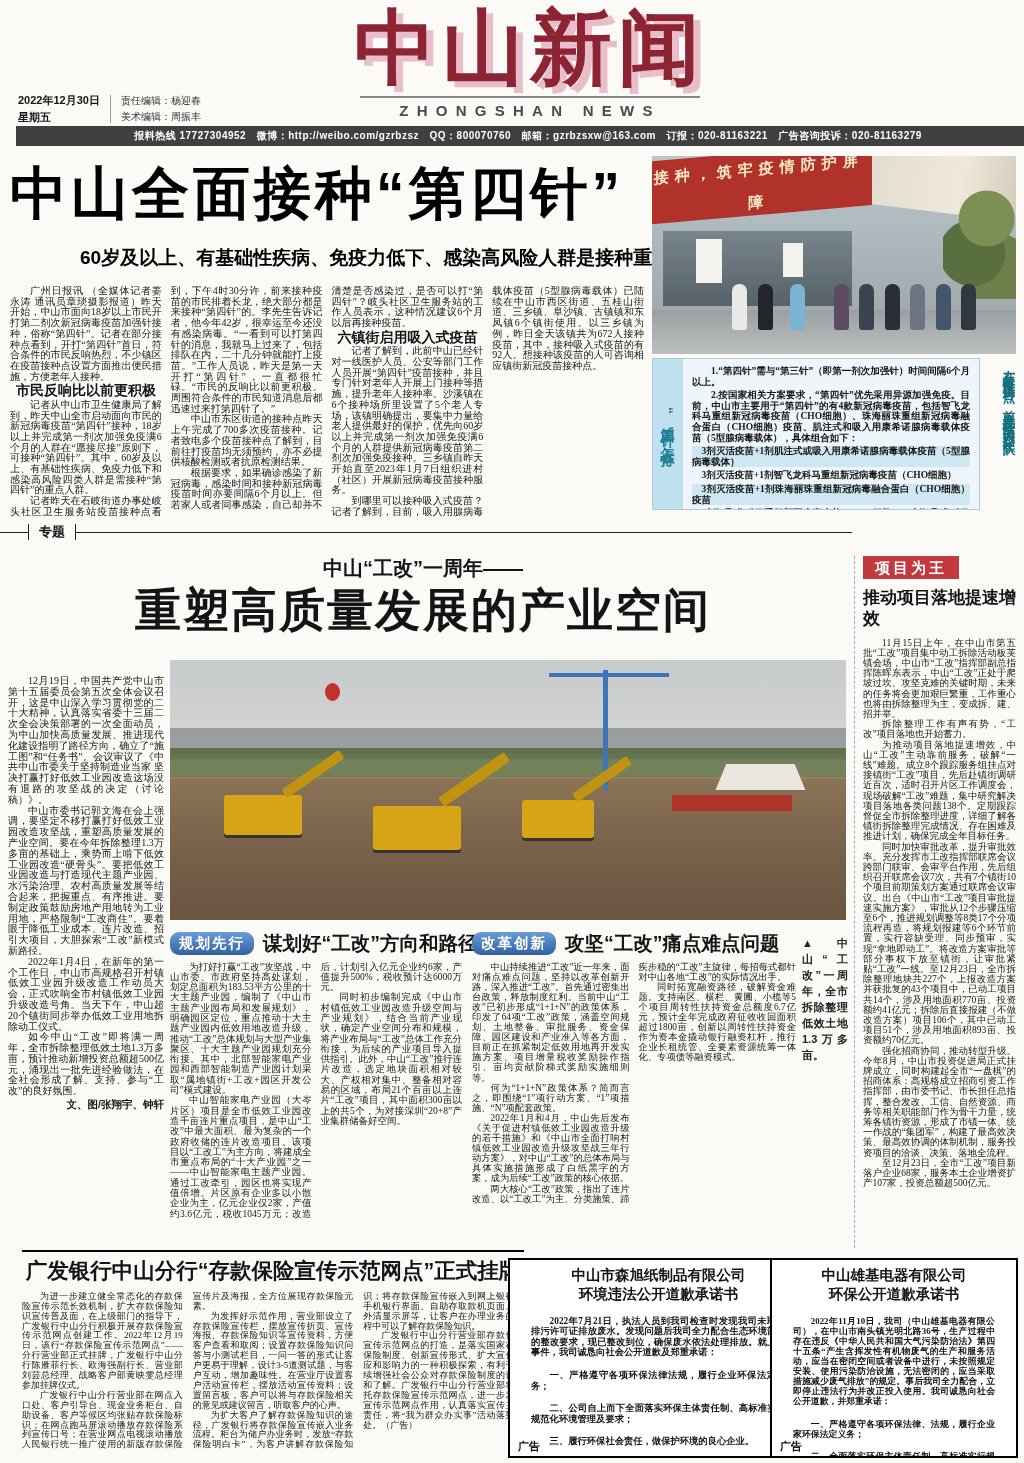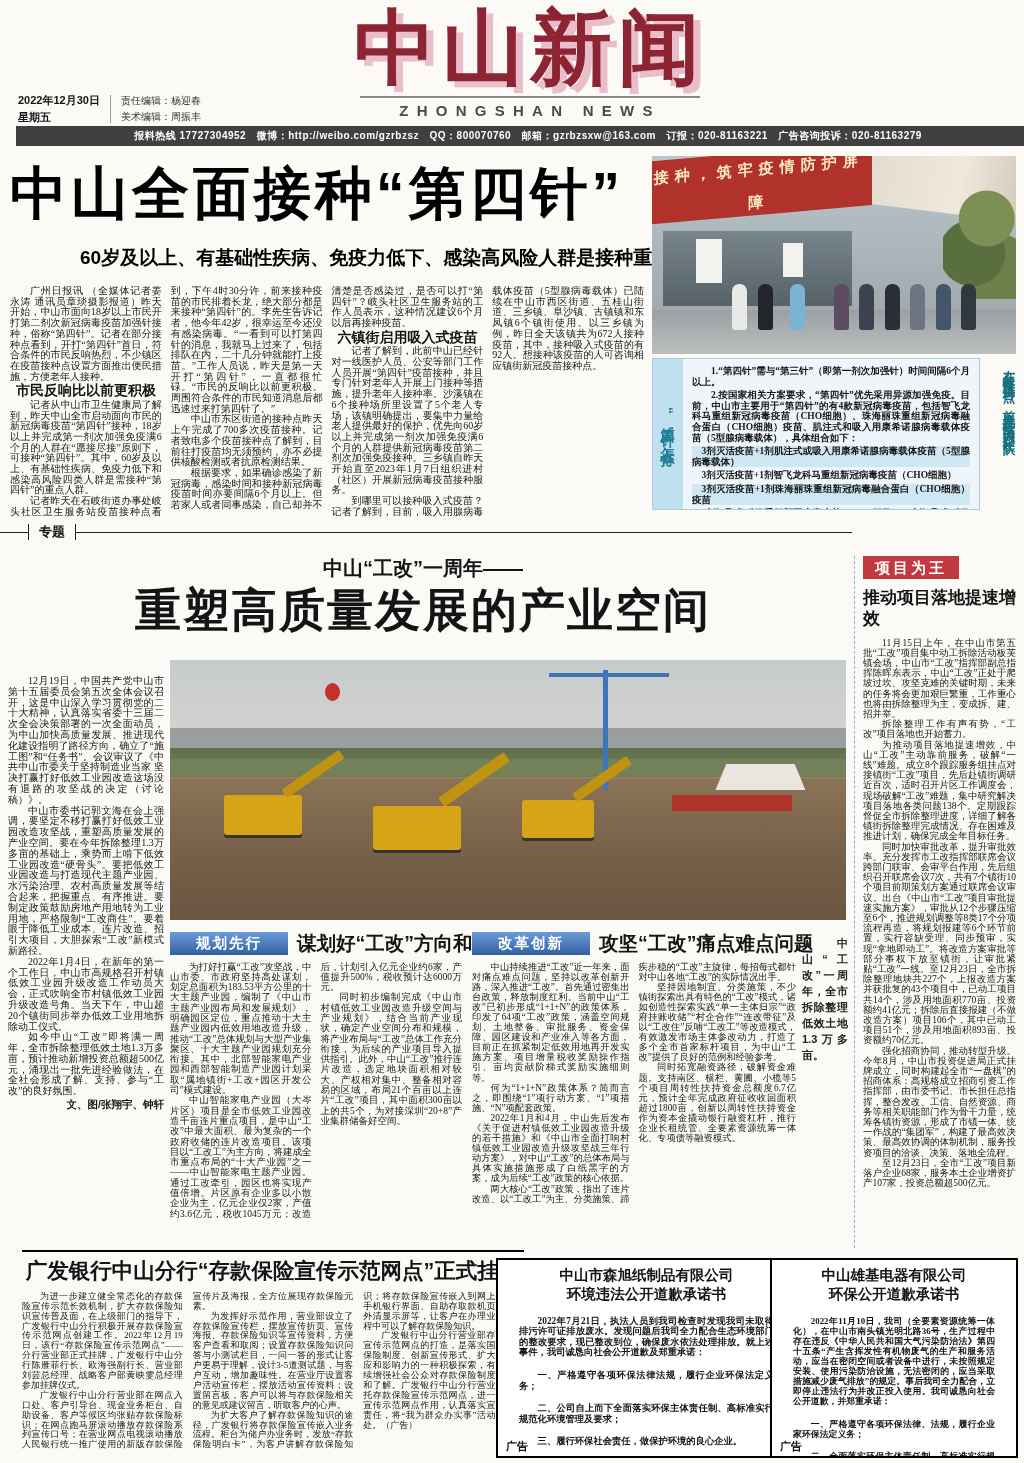--- a/index.html
+++ b/index.html
@@ -96,21 +96,21 @@
   .cp-exc{position:absolute;background:#d7a417;border-radius:3px;box-shadow:0 3px 0 #3a332c;}
   .cp-boom{position:absolute;background:#c09312;transform:rotate(-35deg);border-radius:2px;}
   .cp-tent{position:absolute;right:6%;top:40%;width:90px;height:26px;background:#e8e6df;
            clip-path:polygon(0 100%,12% 0,88% 0,100% 100%);}
   .cp-banner{position:absolute;right:8%;top:52%;width:120px;height:16px;background:#b0322b;}
 
   
   .sub-art{position:absolute;top:932px;}
   .sub-head{display:flex;align-items:center;gap:9px;margin-bottom:7px;}
   .badge-blue{background:linear-gradient(#6b9bd8,#31629f);color:#fff;
-              font:700 14.5px/1 "Liberation Sans",sans-serif;padding:4px 26px;letter-spacing:2px;flex:0 0 auto;}
+              font:700 14.5px/1 "Liberation Sans",sans-serif;padding:4px 9px;letter-spacing:2px;flex:0 0 auto;border-radius:9px;}
   .sub-title{font:800 19.5px/1 "Liberation Sans",sans-serif;white-space:nowrap;}
   .sub-body{column-gap:9px;column-count:2;column-fill:auto;text-align:justify;overflow:hidden;
             font:9.5px/10.3px "Liberation Serif",serif;}
   .sub-body p{margin:0;text-indent:2em;}
   #sub1{left:170px;width:292px;}
   #sub1 .sub-body{height:258px;}
   #sub2{left:472px;width:324px;}
   #sub2 .sub-body{height:258px;font-size:9.3px;line-height:10.1px;}
   .mini-cap{position:absolute;top:936px;left:802px;width:46px;
             font:700 11px/1.45 "Liberation Sans",sans-serif;color:#222;text-align:justify;}
@@ -127,21 +127,21 @@
   
   .bank{position:absolute;top:1250px;left:22px;width:502px;height:208px;border-top:2.5px solid #000;padding-top:7px;}
   .bank-headline{font:900 21.5px/1.2 "Liberation Sans",sans-serif;white-space:nowrap;text-align:center;}
   .bank-body{margin-top:7px;column-count:3;column-gap:10px;column-fill:auto;height:164px;
              font:9px/9.9px "Liberation Serif",serif;text-align:justify;overflow:hidden;}
   .bank-body p{margin:0;text-indent:2em;}
 
   
   .notice{position:absolute;top:1258px;height:200px;border:2px solid #000;background:#fff;
           padding:6px 9px 18px;overflow:hidden;}
-  #notice1{left:496px;width:301px;}
+  #notice1{left:508px;width:301px;}
   #notice2{left:770px;width:248px;}
   .n-company{text-align:center;font:700 14.5px/1.3 "Liberation Sans",sans-serif;}
   .n-title{text-align:center;font:700 14.5px/1.3 "Liberation Sans",sans-serif;margin-bottom:3px;}
   .n-body{font:700 9.3px/10.6px "Liberation Serif",serif;text-align:justify;}
   .n-body p{margin:12px;text-indent:2em;}
   .n-item{margin-top:4px;}
   .n-sign{text-align:right;font:700 10px/1.35 "Liberation Sans",sans-serif;margin-top:4px;}
   .n-ad{position:absolute;left:8px;bottom:4px;font:700 11px/1 "Liberation Sans",sans-serif;}
 </style>
 </head>
@@ -262,21 +262,20 @@
   <div class="sub-art" id="sub2" data-name="reform-article">
     <div class="sub-head">
       <span class="badge-blue" data-name="section-badge">改革创新</span>
       <span class="sub-title" data-name="sub-article-headline">攻坚“工改”痛点难点问题</span>
     </div>
     <div class="sub-body" data-name="sub-article-body">
       <p data-name="paragraph">中山持续推进“工改”近一年来，面对痛点难点问题，坚持以改革创新开路，深入推进“工改”。首先通过密集出台政策，释放制度红利。当前中山“工改”已初步形成“1+1+N”的政策体系，印发了64项“工改”政策，涵盖空间规划、土地整备、审批服务、资金保障、园区建设和产业准入等各方面，目前正在抓紧制定低效用地再开发实施方案、项目增量税收奖励操作指引、亩均贡献阶梯式奖励实施细则等。</p>
       <p data-name="paragraph">何为“1+1+N”政策体系？简而言之，即围绕“1”项行动方案、“1”项措施、“N”项配套政策。</p>
       <p data-name="paragraph">2022年1月和4月，中山先后发布《关于促进村镇低效工业园改造升级的若干措施》和《中山市全面打响村镇低效工业园改造升级攻坚战三年行动方案》，对中山“工改”的总体布局与具体实施措施形成了白纸黑字的方案，成为后续“工改”政策的核心依据。</p>
       <p data-name="paragraph">两大核心“工改”政策，指出了连片改造、以“工改工”为主、分类施策、蹄疾步稳的“工改”主旋律，每招每式都针对中山各地“工改”的实际情况出手。</p>
-      <p data-name="paragraph">坚持因地制宜、分类施策，不少镇街探索出具有特色的“工改”模式，诸如创造性探索实践“单一主体归宗”“政府挂账收储”“村企合作”“连改带征”及以“工改住”反哺“工改工”等改造模式，有效激发市场主体参改动力，打造了多个全市首家标杆项目，为中山“工改”提供了良好的范例和经验参考。</p>
       <p data-name="paragraph">同时拓宽融资路径，破解资金难题。支持南区、横栏、黄圃、小榄等5个项目周转性扶持资金总额度6.7亿元，预计全年完成政府征收收回面积超过1800亩，创新以周转性扶持资金作为资本金撬动银行融资杠杆，推行企业长租统管、全要素资源统筹一体化、专项债等融资模式。</p>
     </div>
   </div>
 
   <div class="mini-cap" data-name="construction-photo-caption">▲中山“工改”一周年，全市拆除整理低效土地1.3万多亩。</div>
 
   <div class="sidebar" data-name="project-sidebar">
     <span class="badge-red" data-name="sidebar-badge">项目为王</span>
     <div class="sidebar-title" data-name="sidebar-headline">推动项目落地提速增效</div>
     <div class="sidebar-body" data-name="sidebar-body">
@@ -314,21 +313,21 @@
       <div data-name="signature-company">中山市森旭纸制品有限公司</div>
       <div data-name="signature-date">2022年12月30日</div>
     </div>
     <div class="n-ad" data-name="ad-label">广告</div>
   </div>
 
   <div class="notice" id="notice2" data-name="apology-notice-xiongji">
     <div class="n-company" data-name="company-name">中山雄基电器有限公司</div>
     <div class="n-title" data-name="notice-title">环保公开道歉承诺书</div>
     <div class="n-body" style="font-size:8.9px;line-height:10.1px;">
-      <p data-name="paragraph">2022年11月10日，我司（全要素资源统筹一体化），在中山市南头镇光明北路36号，生产过程中存在违反《中华人民共和国大气污染防治法》第四十五条“产生含挥发性有机物废气的生产和服务活动，应当在密闭空间或者设备中进行，未按照规定安装、使用污染防治设施，无法密闭的，应当采取措施减少废气排放”的规定。事后我司全力配合，立即停止违法行为并改正投入使用。我司诚恳向社会公开道歉，并郑重承诺：</p>
+      <p data-name="paragraph">2022年11月10日，我司（中山雄基电器有限公司），在中山市南头镇光明北路36号，生产过程中存在违反《中华人民共和国大气污染防治法》第四十五条“产生含挥发性有机物废气的生产和服务活动，应当在密闭空间或者设备中进行，未按照规定安装、使用污染防治设施，无法密闭的，应当采取措施减少废气排放”的规定。事后我司全力配合，立即停止违法行为并改正投入使用。我司诚恳向社会公开道歉，并郑重承诺：</p>
       <p class="n-item" data-name="pledge-item">一、严格遵守各项环保法律、法规，履行企业家环保法定义务；</p>
       <p class="n-item" data-name="pledge-item">二、全面落实环保主体责任制、高标准实行规范化环境管理及要求；</p>
       <p class="n-item" data-name="pledge-item">三、履行环保社会责任，在守法达标基础上进一步削减污染物排放，做保护环境的良心企业。</p>
       <p data-name="pledge-line">以上承诺请全社会监督！</p>
     </div>
 
     <div class="n-ad" data-name="ad-label">广告</div>
   </div>
 
 </div>

